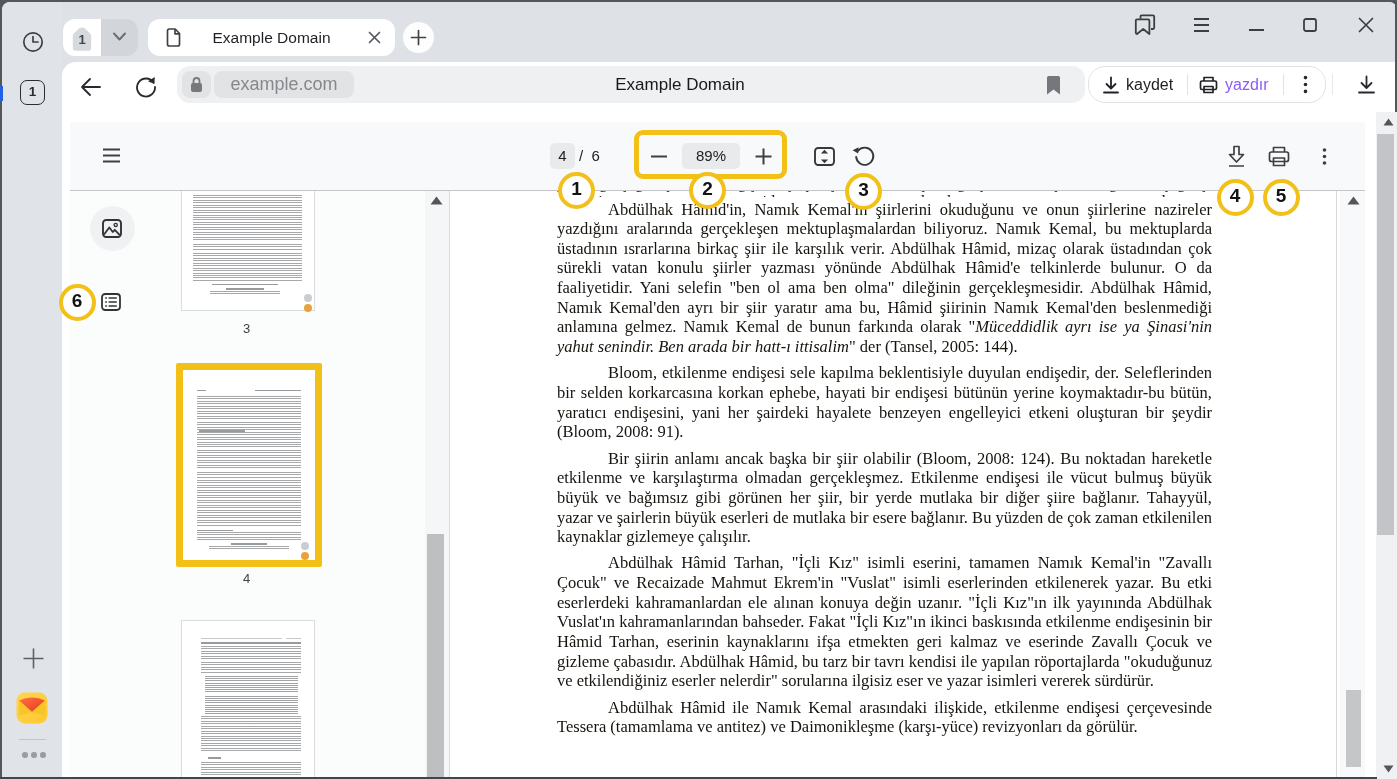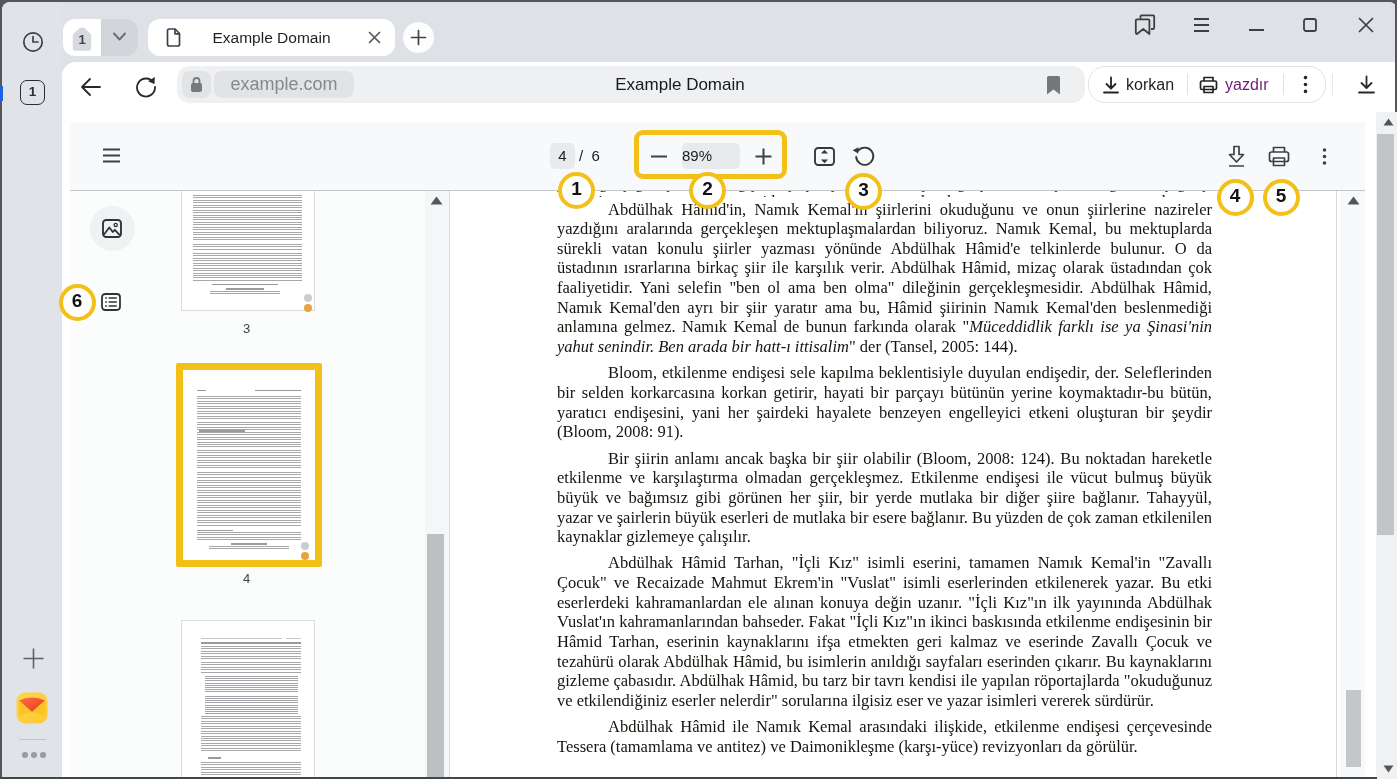--- a/index.html
+++ b/index.html
@@ -138,27 +138,27 @@
 
     <svg class="abs" style="left:983px;top:13px" width="17" height="21" viewBox="0 0 17 21">
       <path d="M2 2.5 Q2 1 3.5 1 L13.5 1 Q15 1 15 2.5 L15 19.5 L8.5 14.5 L2 19.5 Z" fill="#74777b"></path>
     </svg>
 
     <div class="abs" style="left:1026px;top:4px;width:238px;height:37px;background:#fff;border:1px solid #e1e2e4;border-radius:17px;"></div>
     <svg class="abs" style="left:1040px;top:14px" width="18" height="18" viewBox="0 0 18 18">
       <path d="M9 1.5 V12 M4.5 8 L9 12.5 L13.5 8" fill="none" stroke="#202225" stroke-width="1.8" stroke-linecap="round" stroke-linejoin="round"></path>
       <path d="M2 16.5 H16" stroke="#202225" stroke-width="1.8" stroke-linecap="round"></path>
     </svg>
-    <div class="abs" style="left:1064px;top:0px;height:44px;line-height:46px;font-size:16px;color:#1d1f22;">korkan</div>
+    <div class="abs" style="left:1064px;top:0px;height:44px;line-height:46px;font-size:16px;color:#1d1f22;">kaydet</div>
     <div class="abs" style="left:1125px;top:12px;width:1px;height:21px;background:#e1e2e4;"></div>
     <svg class="abs" style="left:1137px;top:14px" width="19" height="18" viewBox="0 0 19 18">
       <rect x="1.5" y="5" width="16" height="8.5" rx="1.5" fill="none" stroke="#202225" stroke-width="1.7"></rect>
       <path d="M5 5 V1.5 H14 V5 M5 10.5 H14 V16.5 H5 Z" fill="none" stroke="#202225" stroke-width="1.7" stroke-linejoin="round"></path>
     </svg>
-    <div class="abs" style="left:1163px;top:0px;height:44px;line-height:46px;font-size:16px;color:#701a75;">yazdır</div>
+    <div class="abs" style="left:1163px;top:0px;height:44px;line-height:46px;font-size:16px;color:#8b5cf6;">yazdır</div>
     <div class="abs" style="left:1221px;top:12px;width:1px;height:21px;background:#e1e2e4;"></div>
     <svg class="abs" style="left:1241px;top:13px" width="5" height="19" viewBox="0 0 5 19">
         <circle cx="2.5" cy="2.6" r="1.8" fill="#26282b"></circle>
         <circle cx="2.5" cy="9.5" r="1.8" fill="#26282b"></circle>
         <circle cx="2.5" cy="16.4" r="1.8" fill="#26282b"></circle>
       </svg>
     <div class="abs" style="left:1270px;top:12px;width:1px;height:21px;background:#e6e7e9;"></div>
 
     <svg class="abs" style="left:1295px;top:13px" width="19" height="19" viewBox="0 0 19 19">
       <path d="M9.5 1.5 V12.5 M4.5 8 L9.5 13 L14.5 8" fill="none" stroke="#27292c" stroke-width="1.8" stroke-linecap="round" stroke-linejoin="round"></path>
@@ -170,21 +170,21 @@
     <div class="abs" style="left:8px;top:10px;width:1295px;height:69px;background:#f8f9fa;border-bottom:1px solid #c5c6c8;"></div>
     <svg class="abs" style="left:40px;top:36px" width="19" height="15" viewBox="0 0 19 15">
       <path d="M1 1.5 H18 M1 7.5 H18 M1 13.5 H18" stroke="#3c4043" stroke-width="1.8"></path>
     </svg>
     <div class="abs" style="left:488px;top:31px;width:25px;height:26px;background:#e9eaec;border-radius:5px;text-align:center;line-height:26px;font-size:15px;color:#202124;">4</div>
     <div class="abs" style="left:517px;top:31px;height:26px;line-height:26px;font-size:15px;color:#202124;">/&nbsp;&nbsp;6</div>
 
     <svg class="abs" style="left:589px;top:43px" width="16" height="3" viewBox="0 0 16 3">
         <path d="M0 1.5 H16" stroke="#3c4043" stroke-width="2"></path>
       </svg>
-    <div class="abs" style="left:620px;top:31px;width:58px;height:26px;background:#e9eaec;border-radius:5px;text-align:left;line-height:26px;font-size:15px;color:#202124;">89%</div>
+    <div class="abs" style="left:620px;top:31px;width:58px;height:26px;background:#e9eaec;border-radius:5px;text-align:center;line-height:26px;font-size:15px;color:#202124;">89%</div>
     <svg class="abs" style="left:693px;top:36px" width="17" height="17" viewBox="0 0 17 17">
         <path d="M8.5 0.5 V16.5 M0.5 8.5 H16.5" stroke="#3c4043" stroke-width="2"></path>
       </svg>
 
     <svg class="abs" style="left:752px;top:35px" width="21" height="19" viewBox="0 0 21 19">
       <rect x="1" y="1" width="19" height="17" rx="3.2" fill="none" stroke="#36393c" stroke-width="1.9"></rect>
       <path d="M10.5 2.7 L14.1 6.5 H6.9 Z" fill="#36393c"></path>
       <path d="M10.5 16.3 L6.9 12.5 H14.1 Z" fill="#36393c"></path>
     </svg>
 
@@ -284,41 +284,40 @@
         <path d="M5.5 7.5 L10.5 0.5 H0.5 Z" fill="#54575a"></path>
       </svg>
 
     <div class="abs" style="left:495px;top:78.8px;width:655px;height:6px;overflow:hidden;">
       <div style="margin-top:-18.2px;font-family:'Liberation Serif',serif;font-size:16.5px;line-height:19.66px;color:#17130e;text-align:justify;text-align-last:justify;">yaşadığı çağın şiir geleneğiyle uyuşmayan Hâmid, yazdığı şiirlerdeki yeni imgelerle çağdaşı şairleri geride bırakmayı amaçlamıştır</div>
     </div>
 
     <div id="tx">
       <div class="j in">Abdülhak Hâmıd'in, Namık Kemal'ın şiirlerini okuduğunu ve onun şiirlerine nazireler</div>
       <div class="j">yazdığını aralarında gerçekleşen mektuplaşmalardan biliyoruz. Namık Kemal, bu mektuplarda</div>
+      <div class="j">üstadının ısrarlarına birkaç şiir ile karşılık verir. Abdülhak Hâmid, mizaç olarak üstadından çok</div>
       <div class="j">sürekli vatan konulu şiirler yazması yönünde Abdülhak Hâmid'e telkinlerde bulunur. O da</div>
-      <div class="j">üstadının ısrarlarına birkaç şiir ile karşılık verir. Abdülhak Hâmid, mizaç olarak üstadından çok</div>
       <div class="j">faaliyetidir. Yani selefin "ben ol ama ben olma" dileğinin gerçekleşmesidir. Abdülhak Hâmid,</div>
       <div class="j">Namık Kemal'den ayrı bir şiir yaratır ama bu, Hâmid şiirinin Namık Kemal'den beslenmediği</div>
-      <div class="j">anlamına gelmez. Namık Kemal de bunun farkında olarak "<i>Müceddidlik farklı ise ya Şinasi'nin</i></div>
+      <div class="j">anlamına gelmez. Namık Kemal de bunun farkında olarak "<i>Müceddidlik ayrı ise ya Şinasi'nin</i></div>
       <div><i>yahut senindir. Ben arada bir hatt-ı ittisalim</i>" der (Tansel, 2005: 144).</div>
       <div class="j in g">Bloom, etkilenme endişesi sele kapılma beklentisiyle duyulan endişedir, der. Seleflerinden</div>
-      <div class="j">bir selden korkarcasına korkan getirir, hayati bir parçayı bütünün yerine koymaktadır-bu bütün,</div>
+      <div class="j">bir selden korkarcasına korkan ephebe, hayati bir endişesi bütünün yerine koymaktadır-bu bütün,</div>
       <div class="j">yaratıcı endişesini, yani her şairdeki hayalete benzeyen engelleyici etkeni oluşturan bir şeydir</div>
       <div>(Bloom, 2008: 91).</div>
       <div class="j in g">Bir şiirin anlamı ancak başka bir şiir olabilir (Bloom, 2008: 124). Bu noktadan hareketle</div>
       <div class="j">etkilenme ve karşılaştırma olmadan gerçekleşmez. Etkilenme endişesi ile vücut bulmuş büyük</div>
       <div class="j">büyük ve bağımsız gibi görünen her şiir, bir yerde mutlaka bir diğer şiire bağlanır. Tahayyül,</div>
       <div class="j">yazar ve şairlerin büyük eserleri de mutlaka bir esere bağlanır. Bu yüzden de çok zaman etkilenilen</div>
       <div>kaynaklar gizlemeye çalışılır.</div>
       <div class="j in g">Abdülhak Hâmid Tarhan, "İçli Kız" isimli eserini, tamamen Namık Kemal'in "Zavallı</div>
       <div class="j">Çocuk" ve Recaizade Mahmut Ekrem'in "Vuslat" isimli eserlerinden etkilenerek yazar. Bu etki</div>
       <div class="j">eserlerdeki kahramanlardan ele alınan konuya değin uzanır. "İçli Kız"ın ilk yayınında Abdülhak</div>
       <div class="j">Vuslat'ın kahramanlarından bahseder. Fakat "İçli Kız"ın ikinci baskısında etkilenme endişesinin bir</div>
       <div class="j">Hâmid Tarhan, eserinin kaynaklarını ifşa etmekten geri kalmaz ve eserinde Zavallı Çocuk ve</div>
-      <div class="j">tezahürü olarak Abdülhak Hâmid, bu isimlerin anıldığı sayfaları eserinden çıkarır. Bu kaynaklarını</div>
       <div class="j">gizleme çabasıdır. Abdülhak Hâmid, bu tarz bir tavrı kendisi ile yapılan röportajlarda "okuduğunuz</div>
       <div>ve etkilendiğiniz eserler nelerdir" sorularına ilgisiz eser ve yazar isimleri vererek sürdürür.</div>
       <div class="j in g">Abdülhak Hâmid ile Namık Kemal arasındaki ilişkide, etkilenme endişesi çerçevesinde</div>
       <div>Tessera (tamamlama ve antitez) ve Daimonikleşme (karşı-yüce) revizyonları da görülür.</div>
     </div>
 
     <div class="abs" style="left:572px;top:18px;width:153px;height:49px;border:5px solid #f3c017;border-radius:9px;"></div>
 
     <div class="ann" style="left:496px;top:60px;">1</div>
     <div class="ann" style="left:627px;top:60px;">2</div>

